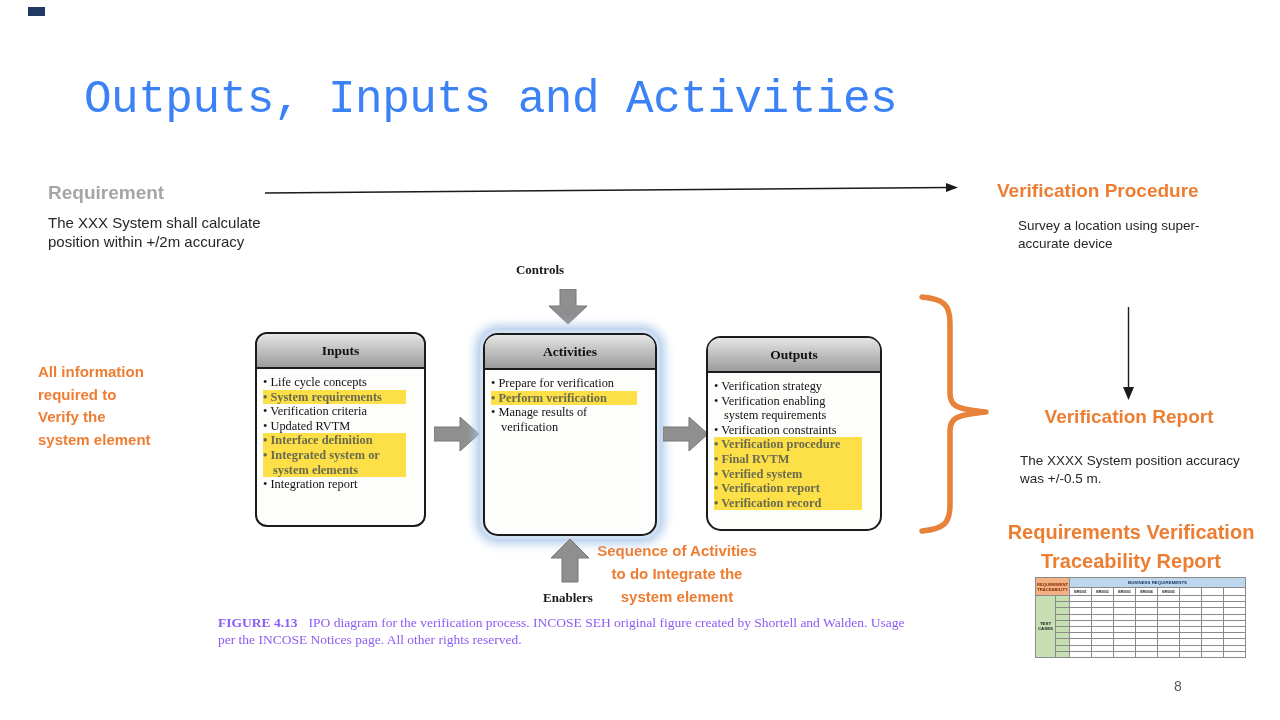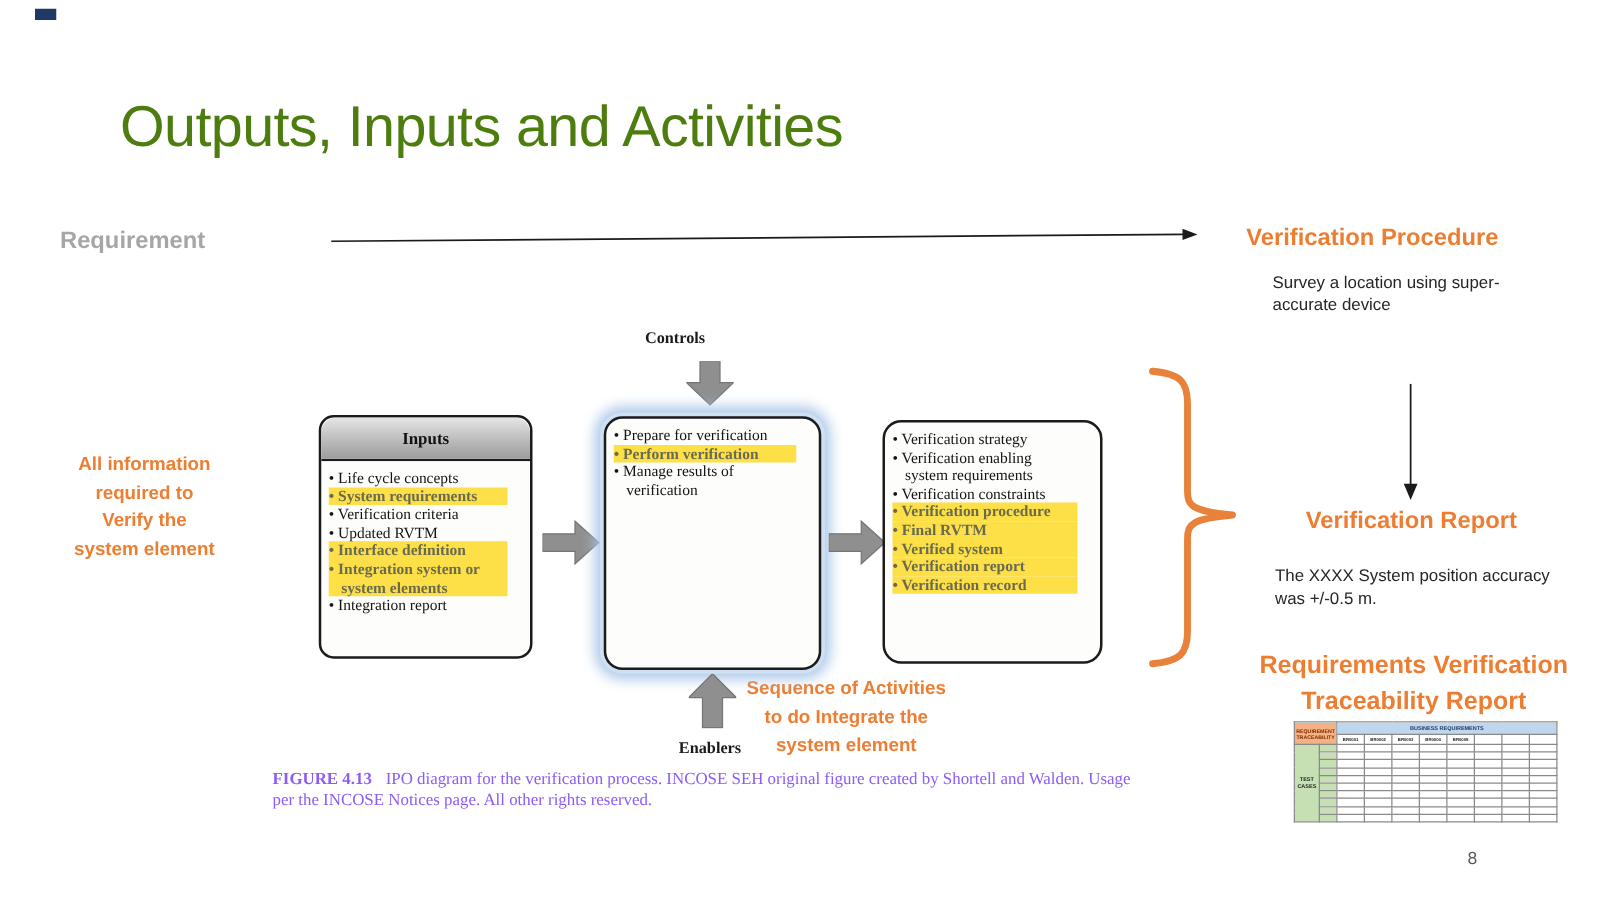--- a/index.html
+++ b/index.html
@@ -2,35 +2,35 @@
 <html><head>
 <meta charset="utf-8">
 <style>
   html,body{margin:0;padding:0;background:#fff;}
   .slide{position:relative;width:1280px;height:720px;background:#ffffff;overflow:hidden;
          font-family:"Liberation Sans",sans-serif;}
   .pre{white-space:pre-line;}
 
   .accent-mark{position:absolute;left:28px;top:7px;width:17px;height:9px;background:#1f3864;}
 
-  .title{position:absolute;left:96px;top:74px;font-size:46px;font-weight:300;color:#4d7c0f;
-         letter-spacing:-0.5px;}
+  .title{position:absolute;left:84px;top:74px;font-size:46px;font-weight:300;color:#3b82f6;
+         letter-spacing:-0.5px;font-family:Liberation Mono, monospace;}
 
   .req-heading{position:absolute;left:48px;top:182px;font-size:19px;font-weight:bold;color:#a6a6a6;}
   .req-body{position:absolute;left:48px;top:213px;width:240px;font-size:15px;line-height:19px;color:#262626;}
 
   .orange-h{font-weight:bold;color:#ED7D31;font-size:19px;}
   .vp-heading{position:absolute;left:997px;top:180px;}
   .vp-step1{position:absolute;left:1018px;top:217px;font-size:13.5px;line-height:17.5px;color:#262626;}
   .vp-step2{position:absolute;left:1018px;top:271px;font-size:13.5px;line-height:17.5px;color:#262626;}
   .vr-heading{position:absolute;left:1013px;top:406px;width:232px;text-align:center;}
   .vr-body{position:absolute;left:1020px;top:452px;width:230px;font-size:13.5px;line-height:17.5px;color:#262626;}
   .rvt-heading{position:absolute;left:1002px;top:518px;width:258px;text-align:center;line-height:29px;font-size:20px;}
 
-  .left-note{position:absolute;left:38px;top:361px;width:155px;text-align:center;
+  .left-note{position:absolute;left:38px;top:361px;width:155px;
              font-weight:bold;color:#ED7D31;font-size:15px;line-height:22.5px;}
   .seq-note{position:absolute;left:588px;top:539px;width:178px;text-align:center;
             font-weight:bold;color:#ED7D31;font-size:15px;line-height:23px;}
 
   .serif{font-family:"Liberation Serif",serif;}
   .controls-label{position:absolute;left:512px;top:262px;width:56px;text-align:center;
                   font-size:13px;color:#1a1a1a;font-weight:bold;}
   .enablers-label{position:absolute;left:538px;top:590px;width:60px;text-align:center;
                   font-size:13px;color:#1a1a1a;font-weight:bold;}
 
@@ -75,20 +75,22 @@
 </head>
 <body>
 
 <div class="slide">
 
   <div class="accent-mark"></div>
 
   <div class="title">Outputs, Inputs and Activities</div>
 
   <div class="req-heading">Requirement</div>
+  <div class="req-body pre">The XXX System shall calculate
+position within +/2m accuracy</div>
 
   <svg class="arrow-svg" style="left:262px;top:180px;" width="700" height="18" viewBox="0 0 700 18">
     <line x1="3" y1="13" x2="686" y2="7.5" stroke="#1a1a1a" stroke-width="1.4"></line>
     <polygon points="684,3 696,7.5 684,12" fill="#1a1a1a"></polygon>
   </svg>
 
   <div class="vp-heading orange-h">Verification Procedure</div>
   <div class="vp-step1 pre">Survey a location using super-
 accurate device</div>
 
@@ -122,42 +124,44 @@
   </svg>
 
   <div class="ipo-box inputs">
     <div class="ipo-header">Inputs</div>
     <ul class="ipo-list">
       <li>Life cycle concepts</li>
       <li class="hl">System requirements</li>
       <li>Verification criteria</li>
       <li>Updated RVTM</li>
       <li class="hl">Interface definition</li>
-      <li class="hl">Integration system or system elements</li>
+      <li class="hl">Integrated system or system elements</li>
       <li>Integration report</li>
     </ul>
   </div>
 
   <svg class="arrow-svg" style="left:434px;top:415px;" width="46" height="38" viewBox="0 0 46 38">
     <path d="M0,12 L26,12 L26,2 L45,19 L26,36 L26,26 L0,26 Z" fill="#8f8f8f" stroke="#767676" stroke-width="1"></path>
   </svg>
 
   <div class="ipo-box activities">
+    <div class="ipo-header">Activities</div>
     <ul class="ipo-list">
       <li>Prepare for verification</li>
       <li class="hl">Perform verification</li>
       <li>Manage results of verification</li>
     </ul>
   </div>
 
   <svg class="arrow-svg" style="left:663px;top:415px;" width="46" height="38" viewBox="0 0 46 38">
     <path d="M0,12 L26,12 L26,2 L45,19 L26,36 L26,26 L0,26 Z" fill="#8f8f8f" stroke="#767676" stroke-width="1"></path>
   </svg>
 
   <div class="ipo-box outputs">
+    <div class="ipo-header">Outputs</div>
     <ul class="ipo-list">
       <li>Verification strategy</li>
       <li>Verification enabling system requirements</li>
       <li>Verification constraints</li>
       <li class="hl">Verification procedure</li>
       <li class="hl">Final RVTM</li>
       <li class="hl">Verified system</li>
       <li class="hl">Verification report</li>
       <li class="hl">Verification record</li>
     </ul>

